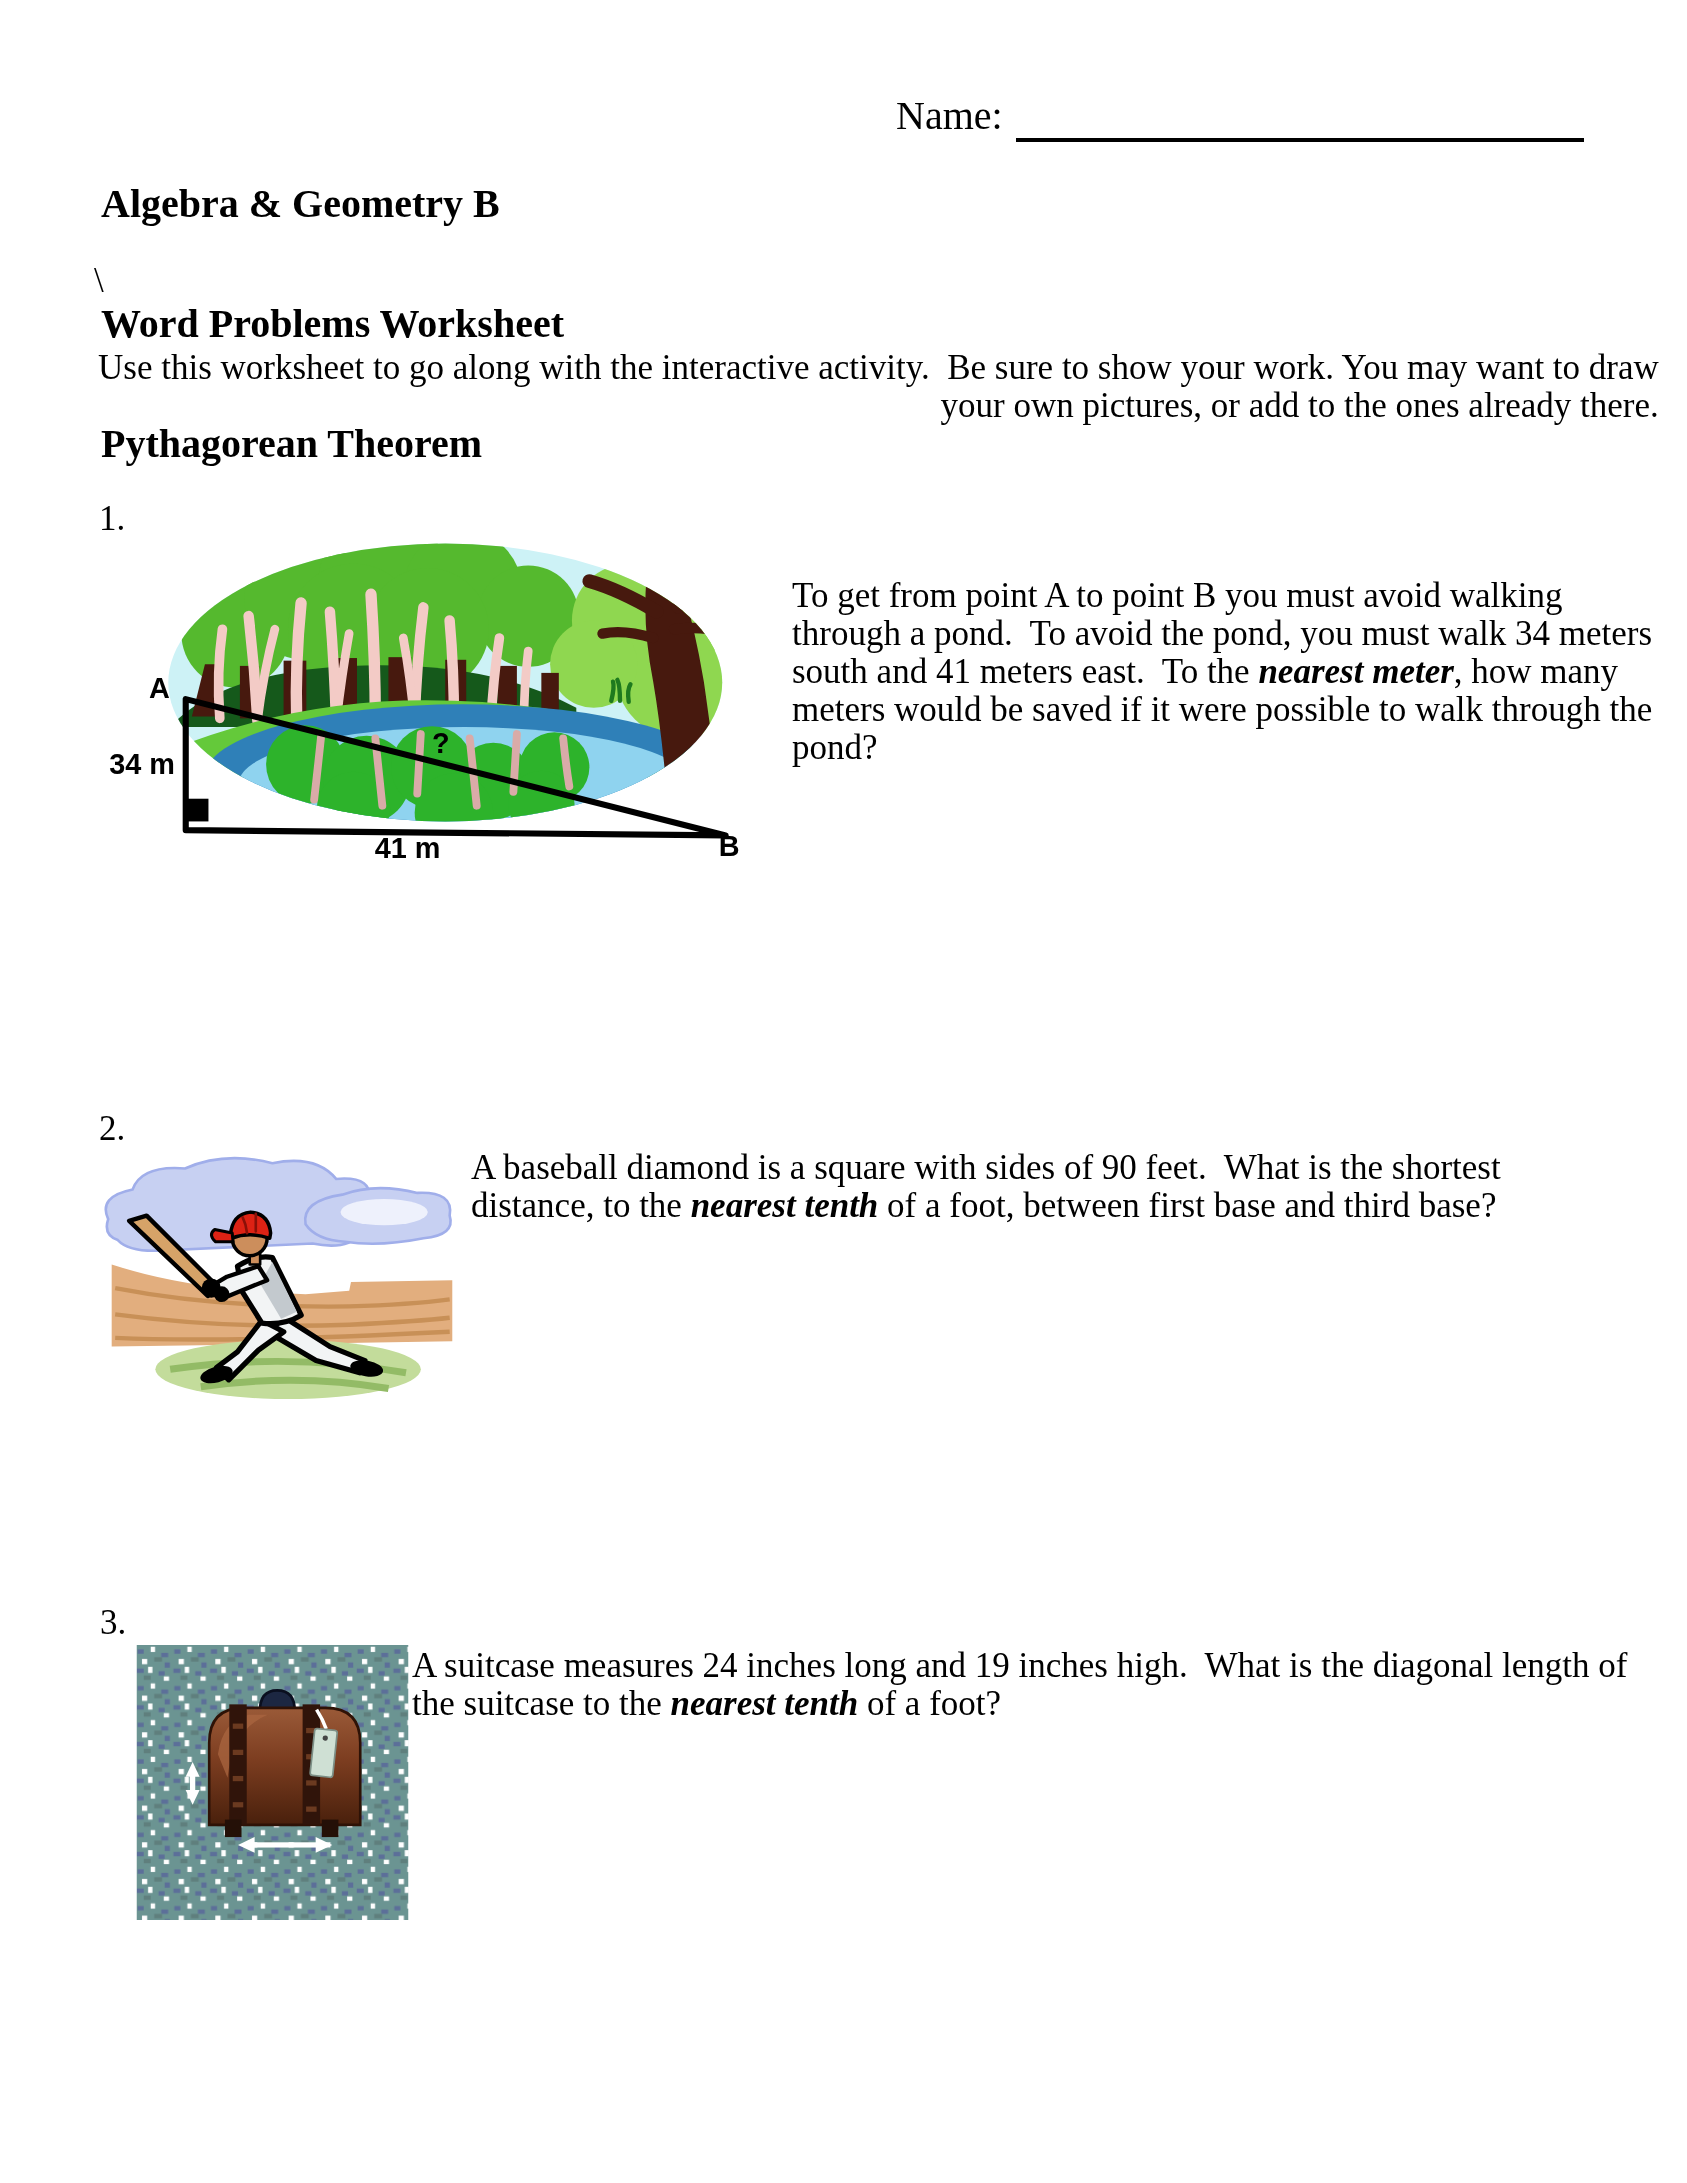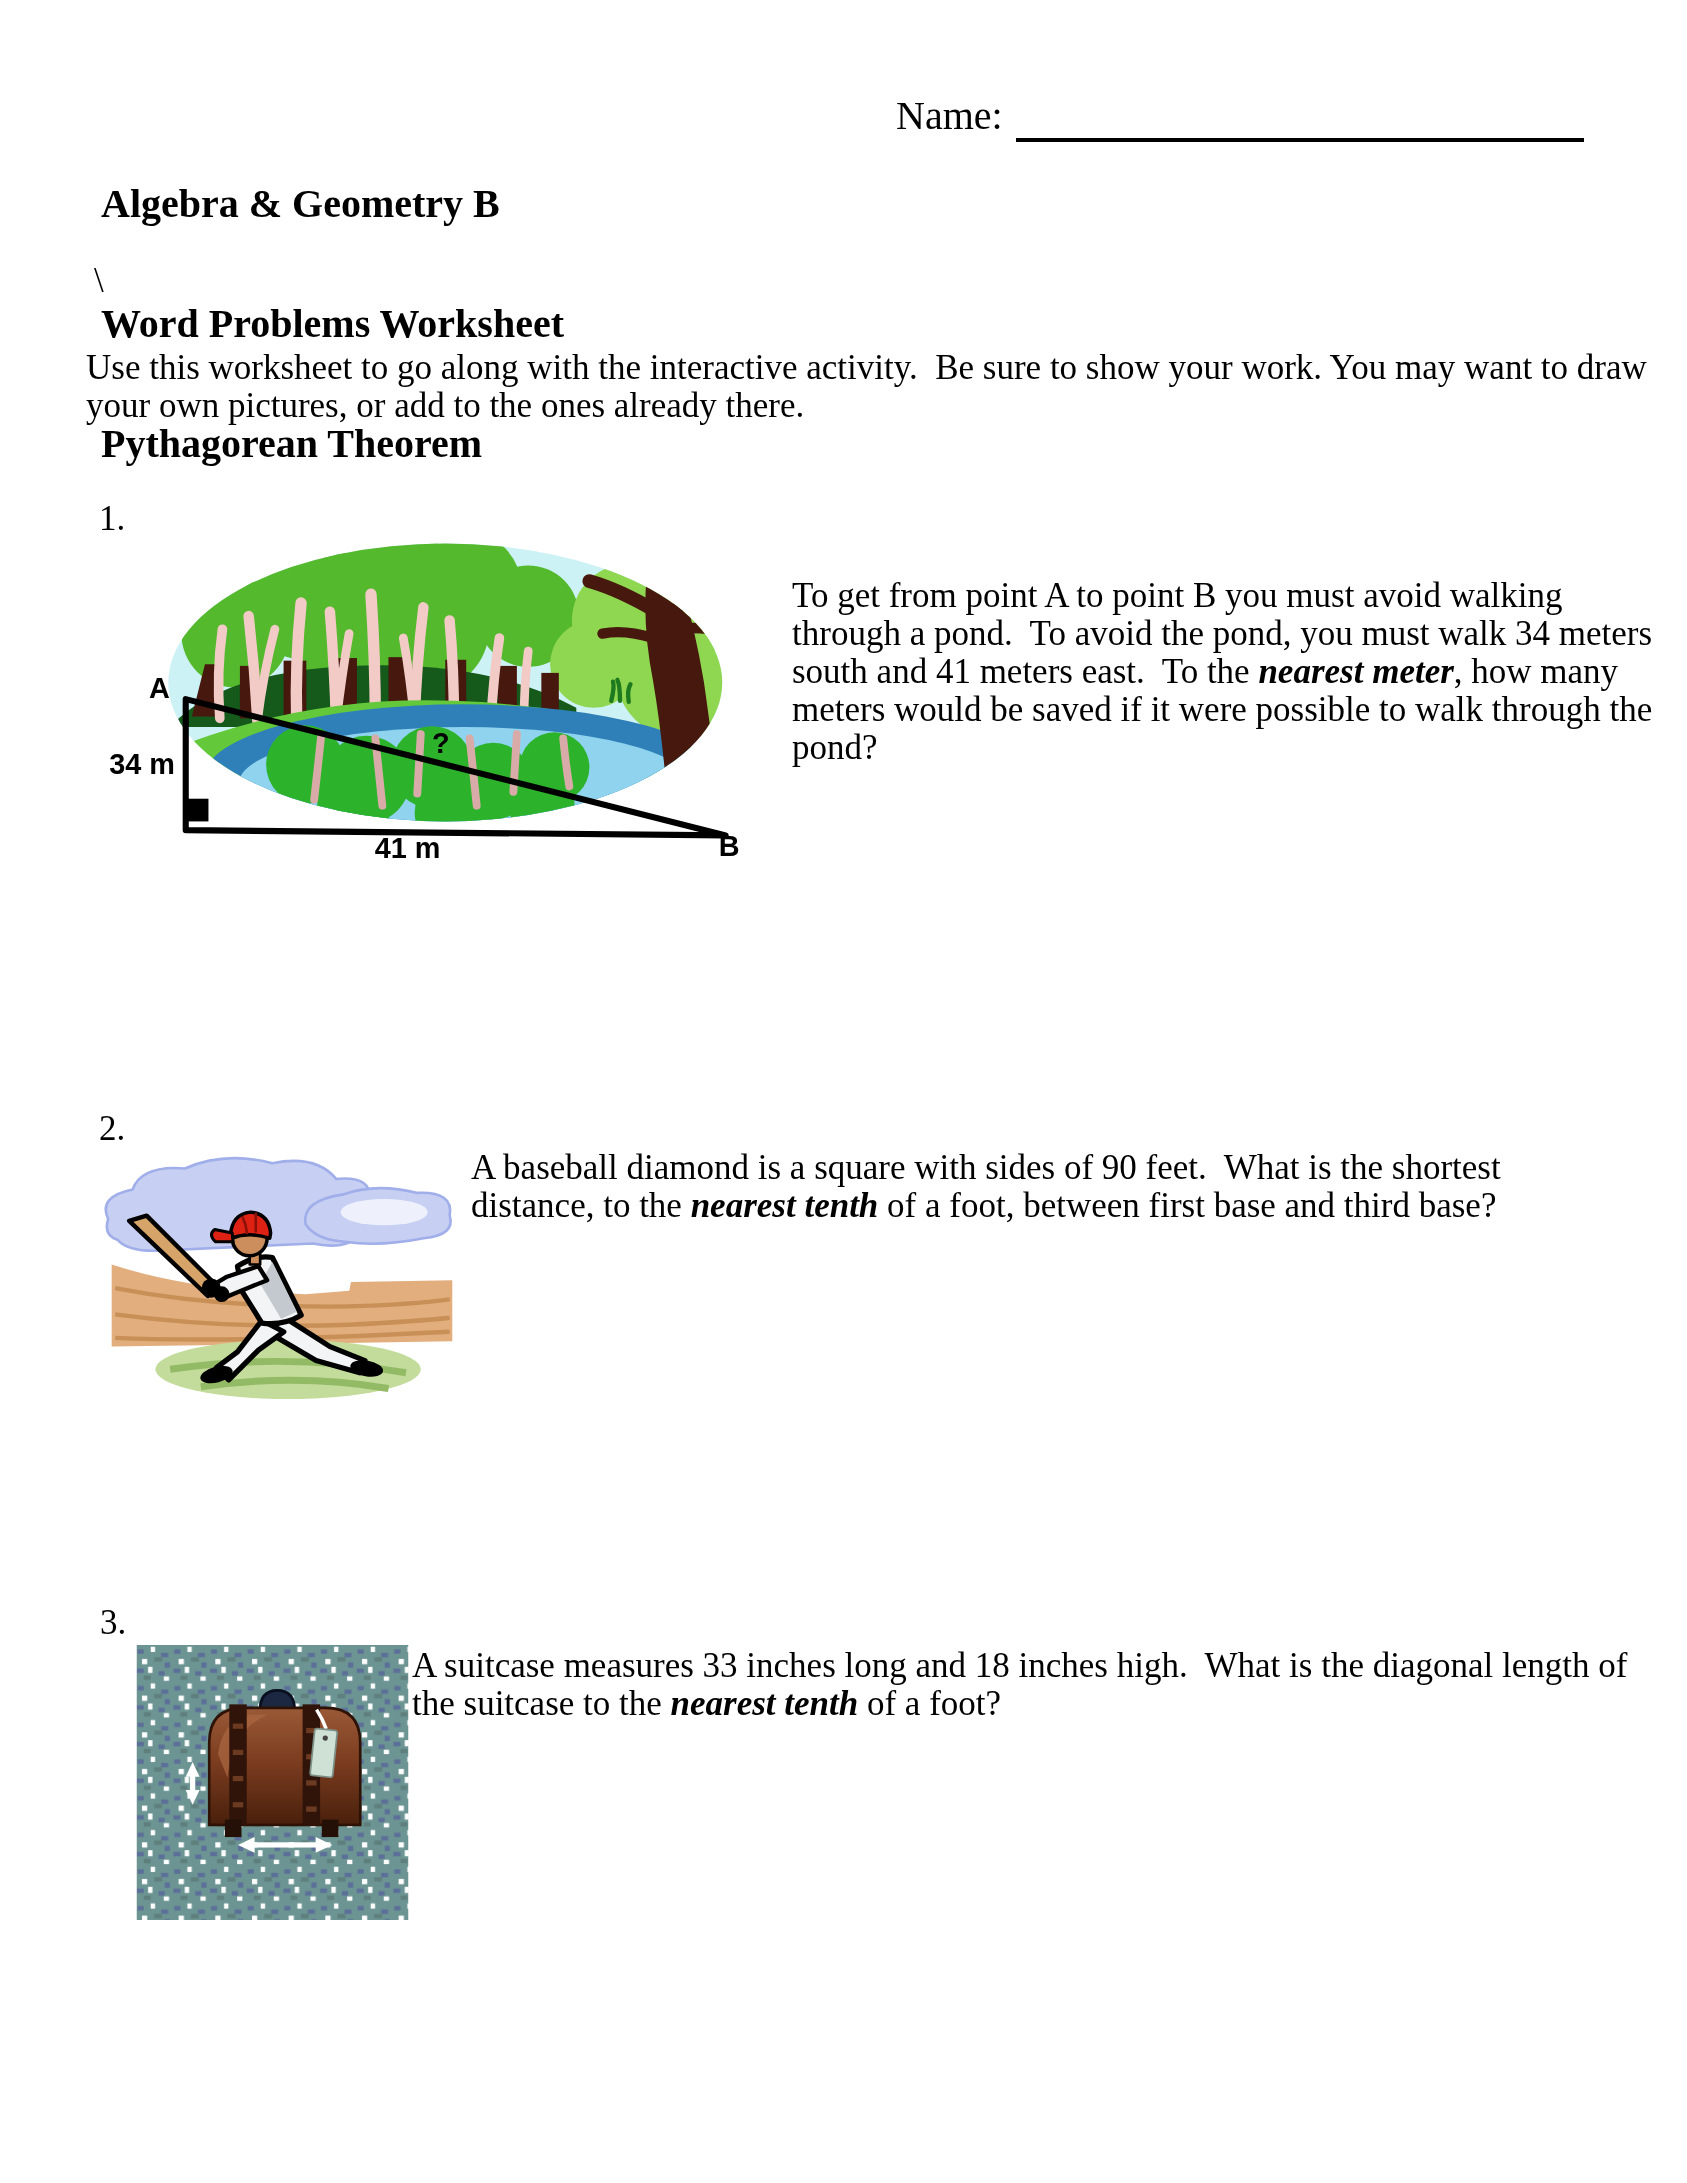--- a/index.html
+++ b/index.html
@@ -12,21 +12,21 @@
   .name-label{left:896px; top:96px; font-weight:normal; font-size:40px; line-height:40px;}
   .name-line{left:1016px; top:138px; width:568px; height:4.4px; background:#000;}
   .stray{left:94px; top:262px; font-size:35px; line-height:38px;}
   .bodytext{font-size:35px; line-height:38px;}
   .bodytext div{white-space:pre;}
   .it{font-style:italic;font-weight:bold;}
   .pnum{font-size:35px; line-height:38px;}
   #p1num{left:99px; top:500px;}
   #p2num{left:99px; top:1110px;}
   #p3num{left:100px; top:1604px;}
-  #intro{left:86px; top:349px;}
+  #intro{left:98px; top:349px;text-align:right;}
   #p1text{left:792px; top:577px;}
   #p2text{left:471px; top:1149px;}
   #p3text{left:412px; top:1647px;}
   #pondfig{left:87px; top:498px;}
   #ballfig{left:87px; top:1144px;}
   #casefig{left:135px; top:1645px;}
   .figlabel{font-family:"Liberation Sans", sans-serif; font-weight:bold; font-size:33px; fill:#000;}
 </style>
 </head>
 <body>
@@ -252,18 +252,18 @@
       <polygon points="226,229 207,220 207,238"></polygon>
     </g>
     <g fill="#ffffff" stroke="none">
       <rect x="63" y="148" width="6" height="22"></rect>
       <polygon points="66,134 58,151 74,151"></polygon>
       <polygon points="66,183 58,166 74,166"></polygon>
     </g>
   </svg>
 
   <div class="abs bodytext" id="p3text">
-      <div><span>A suitcase measures 33 inches long and 18 inches high.  What is the diagonal length of</span></div>
+      <div><span>A suitcase measures 24 inches long and 19 inches high.  What is the diagonal length of</span></div>
       <div><span>the suitcase to the </span><span class="it">nearest tenth</span><span> of a foot?</span></div>
     </div>
 
 </div>
 
 
 </body></html>

